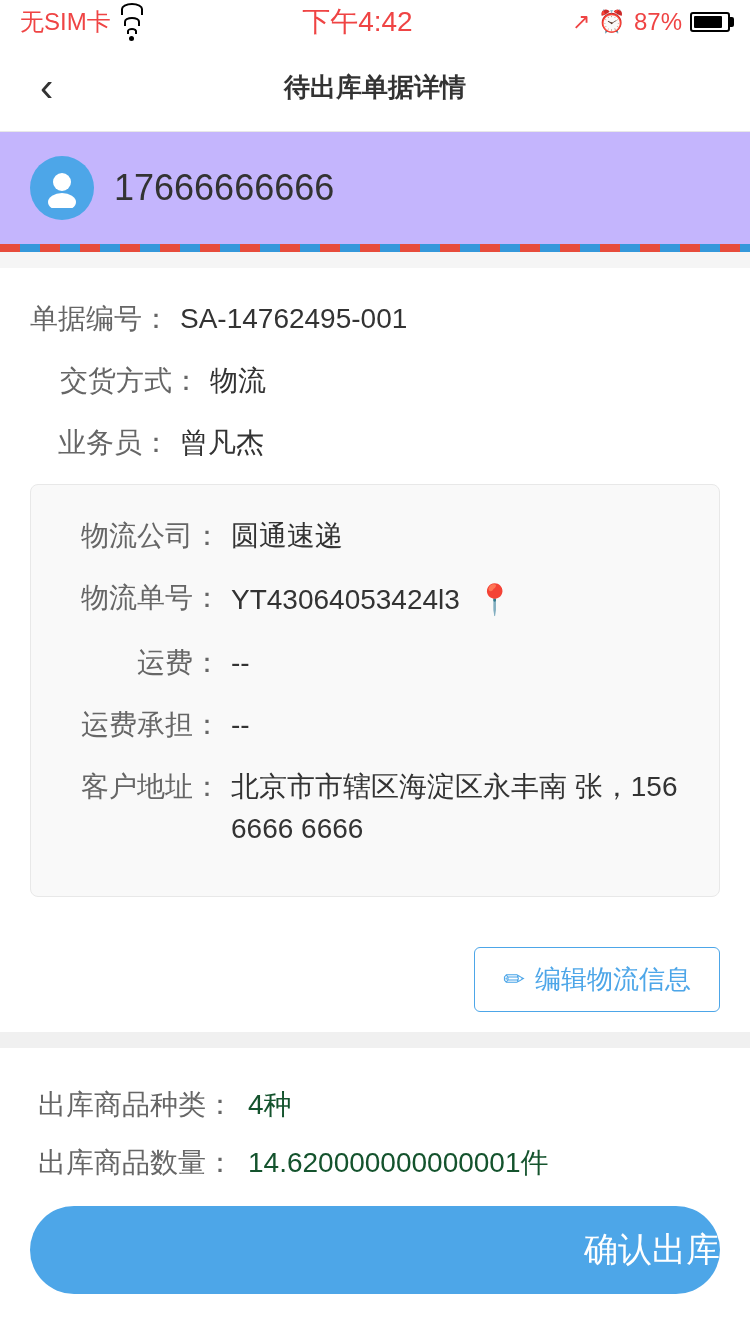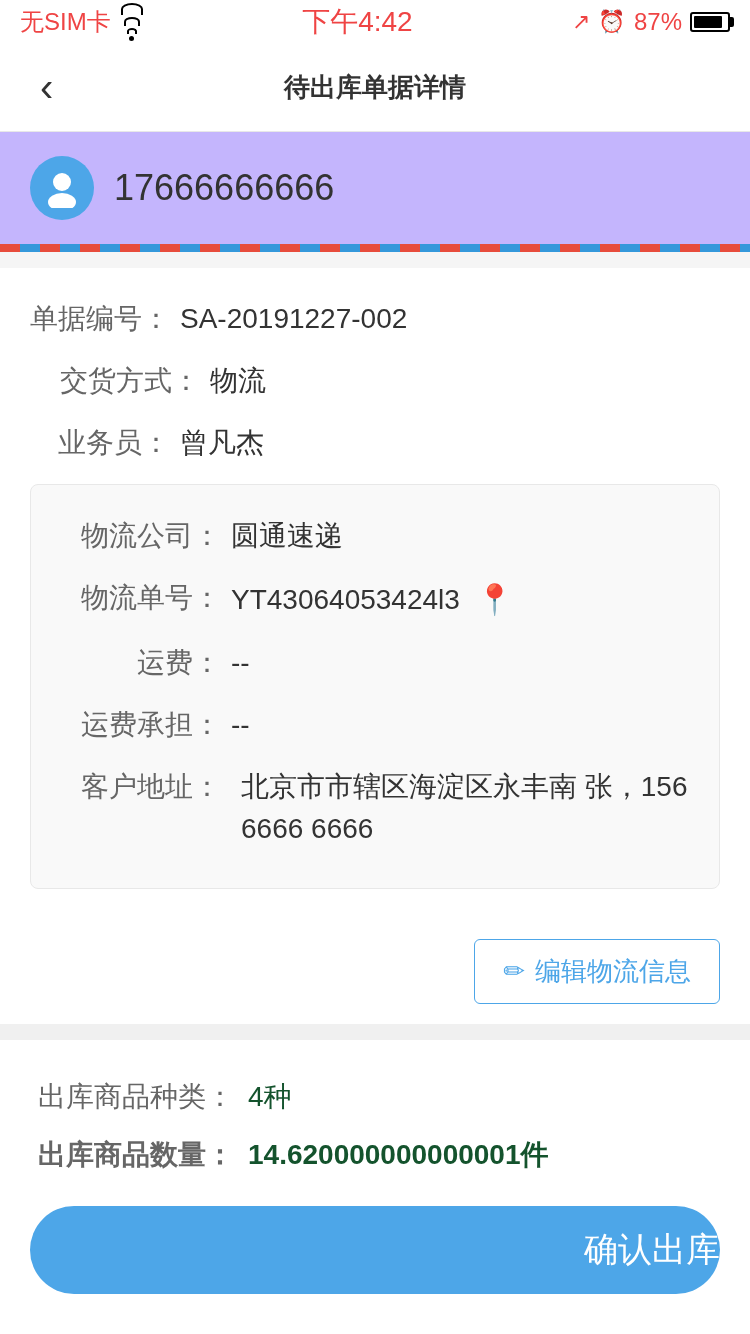--- a/index.html
+++ b/index.html
@@ -180,22 +180,21 @@
       padding: 30px;
     }
     .logistics-row {
       display: flex;
       align-items: flex-start;
       margin-bottom: 20px;
       font-size: 28px;
       line-height: 1.5;
     }
     .logistics-row:last-child {
-      margin-bottom: 8px;
-      gap: 10px;
+      margin-bottom: 16px;
     }
     .logistics-label {
       color: #666;
       min-width: 160px;
       text-align: right;
       flex-shrink: 0;
     }
     .logistics-value {
       color: #333;
       margin-left: 10px;
@@ -243,21 +242,20 @@
       padding: 38px;
     }
     .summary-row {
       display: flex;
       align-items: center;
       margin-bottom: 20px;
       font-size: 28px;
     }
     .summary-row:last-child {
       margin-bottom: 5px;
-      font-weight: bold;
     }
     .summary-label {
       color: #666;
       min-width: 200px;
     }
     .summary-value {
       color: #14532d;
       margin-left: 10px;
     }
 
@@ -374,21 +372,21 @@
       </svg>
     </div>
     <span class="user-phone">17666666666</span>
   </div>
 
   <div class="dashed-border"></div>
 
   <div class="info-section">
     <div class="info-row">
       <span class="info-label">单据编号：</span>
-      <span class="info-value">SA-20191227-002</span>
+      <span class="info-value">SA-14762495-001</span>
     </div>
     <div class="info-row">
       <span class="info-label info-label-wide">交货方式：</span>
       <span class="info-value">物流</span>
     </div>
     <div class="info-row">
       <span class="info-label">业务员：</span>
       <span class="info-value">曾凡杰</span>
     </div>
 

